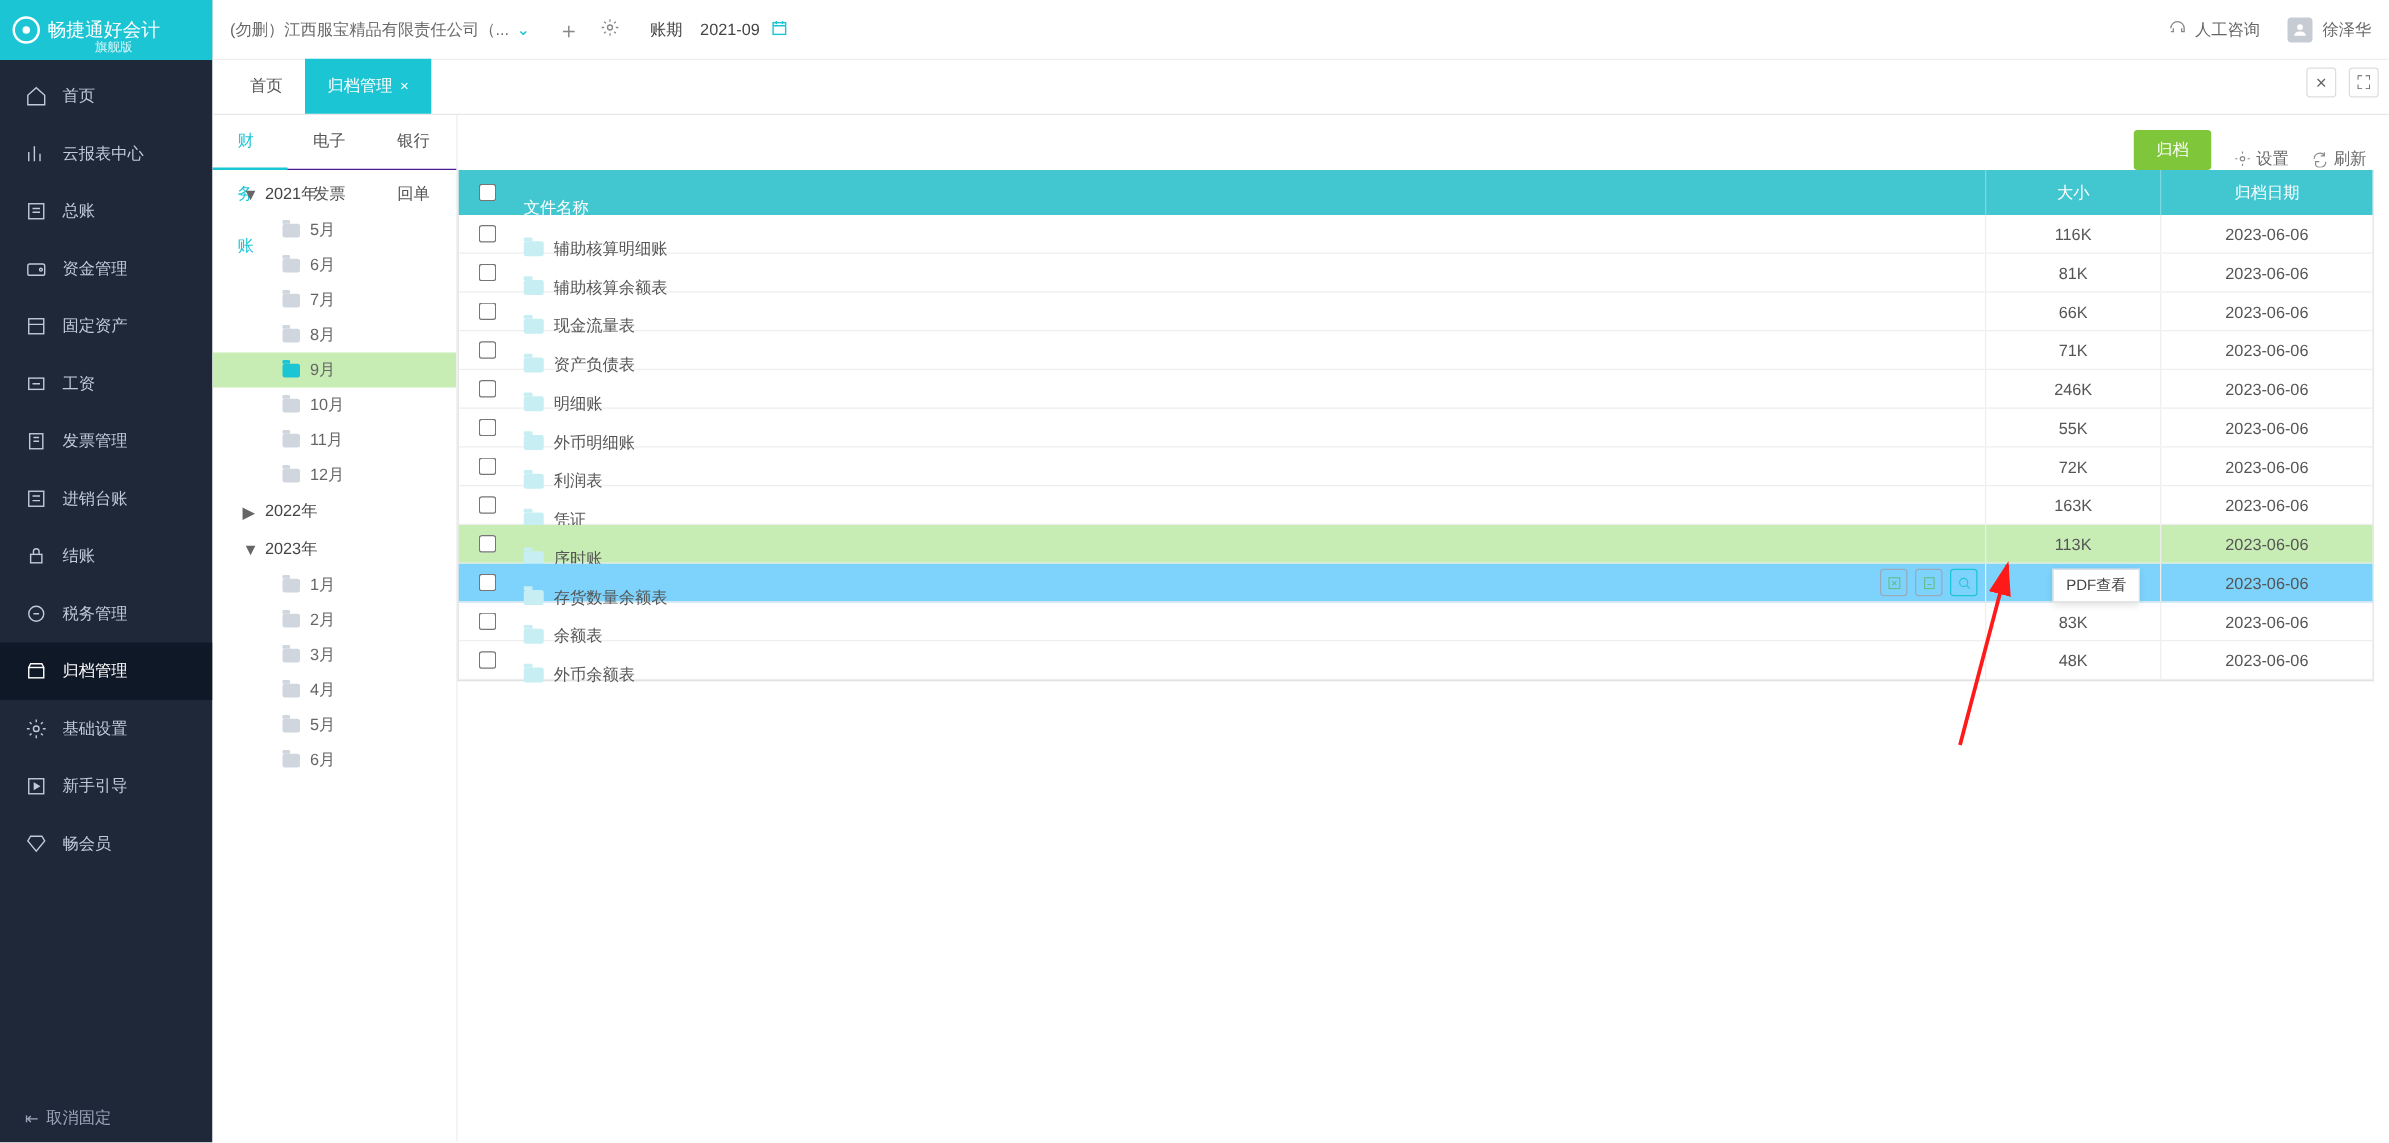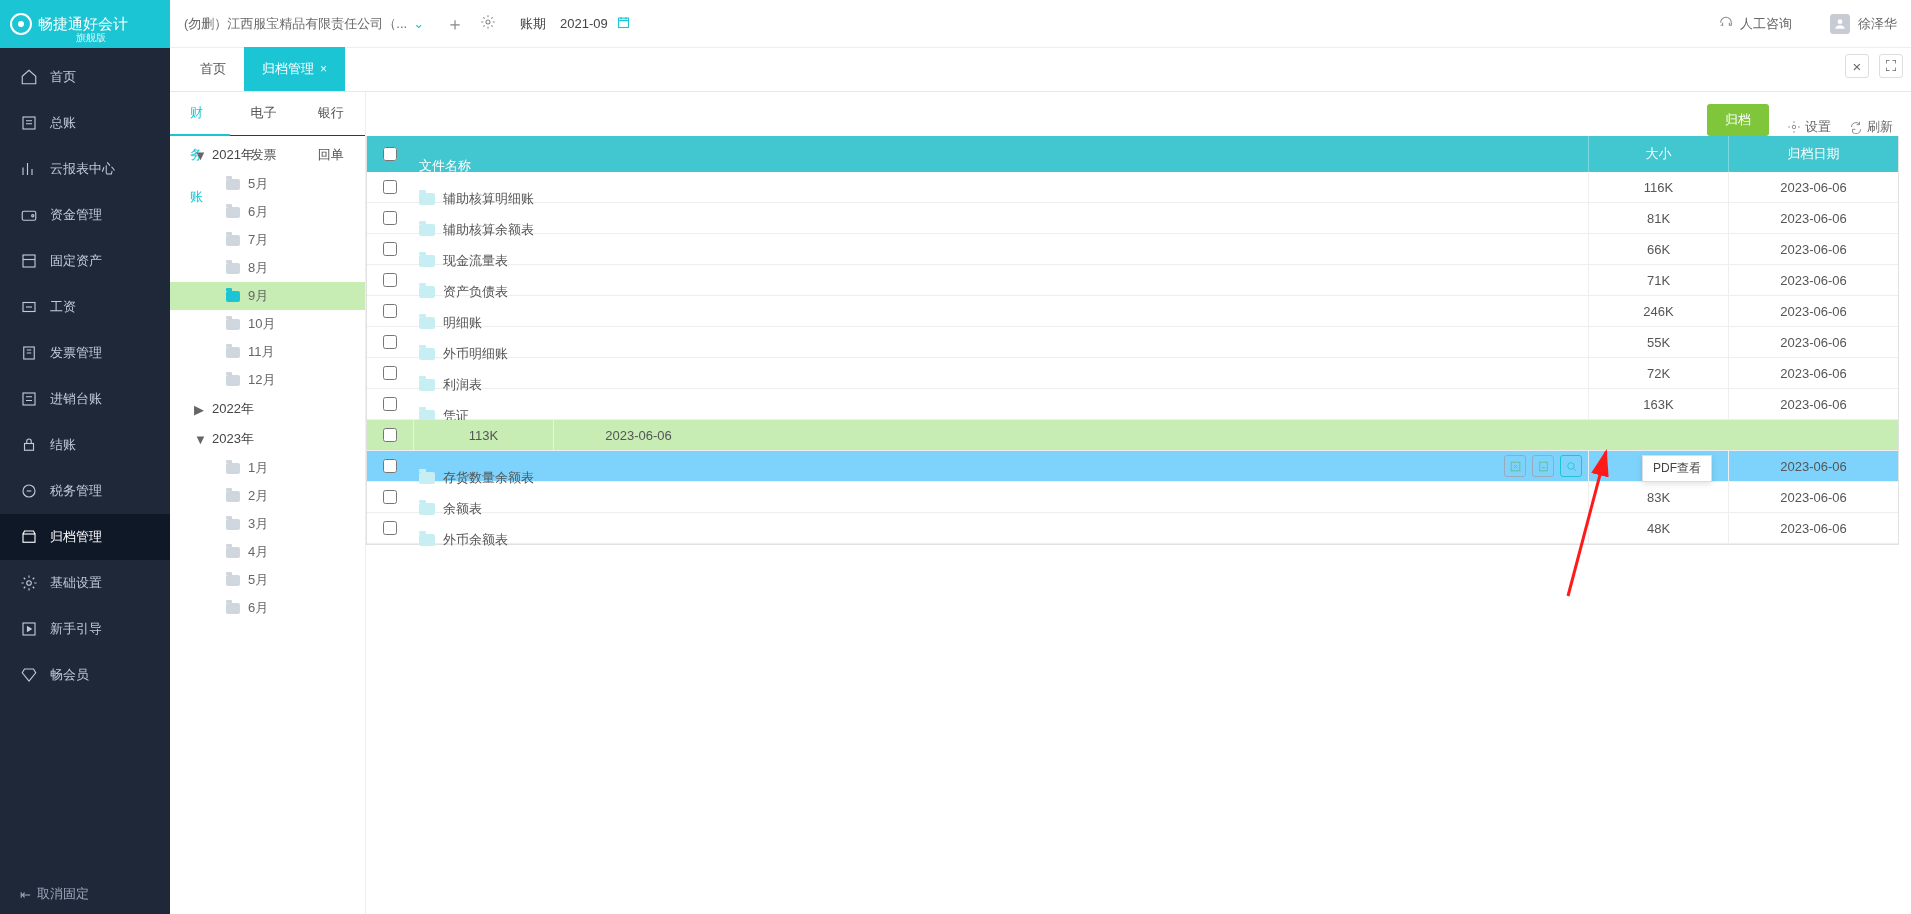--- a/index.html
+++ b/index.html
@@ -28,21 +28,21 @@
 .top-header { height: 48px; display:flex; align-items:center; padding:0 14px; border-bottom:1px solid #eee; color:#666;text-align:right;}
 .th-company { color:#6a6a6a; max-width: 260px; white-space:nowrap; overflow:hidden; text-overflow:ellipsis;}
 .th-drop { color:#1cc5d4; margin-left:6px; cursor:pointer;}
 .th-plus { margin-left:22px; color:#888; font-size:18px; cursor:pointer;}
 .th-gear { margin-left:16px; color:#888; cursor:pointer;}
 .th-period-lbl { margin-left:24px; color:#444;}
 .th-period-val { margin-left:14px; color:#444;}
 .th-cal { margin-left:8px; color:#1cc5d4; cursor:pointer;}
 .th-spacer { flex:1;}
 .th-headset { margin-right:6px; color:#888;}
-.th-consult { color:#666; margin-right:38px; cursor:pointer;}
+.th-consult { color:#666; margin-right:22px; cursor:pointer;}
 .th-avatar { width:20px; height:20px; background:#c7ccd4; border-radius:3px; margin-right:8px; display:inline-flex; align-items:center; justify-content:center;}
 .th-avatar svg{width:14px;height:14px;fill:#fff;}
 .th-user { color:#666; cursor:pointer;}
 
 
 .tabs-row { height:44px; display:flex; align-items:flex-end; padding:0 0 0 0; border-bottom:1px solid #e7e7e7; position:relative;}
 .tab { padding:0 18px; height:44px; line-height:44px; color:#555; cursor:pointer;}
 .tab.active { background:#1cc5d4; color:#fff;}
 .tab .close { margin-left:6px; font-size:12px;}
 .tabs-row .tab:first-child { margin-left: 12px;}
@@ -115,33 +115,33 @@
           <span class="nav-icon">
             <svg viewBox="0 0 24 24">
               <path d="M3 11l9-8 9 8v10H3z"></path>
             </svg>
           </span>
           <span>首页</span>
         </div>
       <div class="nav-item">
           <span class="nav-icon">
             <svg viewBox="0 0 24 24">
+              <path d="M4 20V10m6 10V4m6 16v-8"></path>
+            </svg>
+          </span>
+          <span>云报表中心</span>
+        </div>
+      <div class="nav-item">
+          <span class="nav-icon">
+            <svg viewBox="0 0 24 24">
               <rect x="4" y="4" width="16" height="16"></rect>
               <path d="M8 9h8M8 13h8"></path>
             </svg>
           </span>
           <span>总账</span>
-        </div>
-      <div class="nav-item">
-          <span class="nav-icon">
-            <svg viewBox="0 0 24 24">
-              <path d="M4 20V10m6 10V4m6 16v-8"></path>
-            </svg>
-          </span>
-          <span>云报表中心</span>
         </div>
       <div class="nav-item">
           <span class="nav-icon">
             <svg viewBox="0 0 24 24">
               <rect x="3" y="7" width="18" height="12" rx="2"></rect>
               <circle cx="17" cy="13" r="1.5"></circle>
             </svg>
           </span>
           <span>资金管理</span>
         </div>
@@ -471,20 +471,24 @@
                   <span class="file-ico"></span>
                   <span>凭证</span>
                 </div>
                 <div class="th-size">163K</div>
                 <div class="th-date">2023-06-06</div>
               </div>
               <div class="trow hl">
                 <div class="th-check">
                   <input type="checkbox" style="">
                 </div>
+                <div class="th-name">
+                  <span class="file-ico"></span>
+                  <span>序时账</span>
+                </div>
                 <div class="th-size">113K</div>
                 <div class="th-date">2023-06-06</div>
               </div>
               <div class="trow hover">
                 <div class="th-check">
                   <input type="checkbox" style="">
                 </div>
                 <div class="th-name">
                   <span class="file-ico"></span>
                   <span>存货数量余额表</span>

